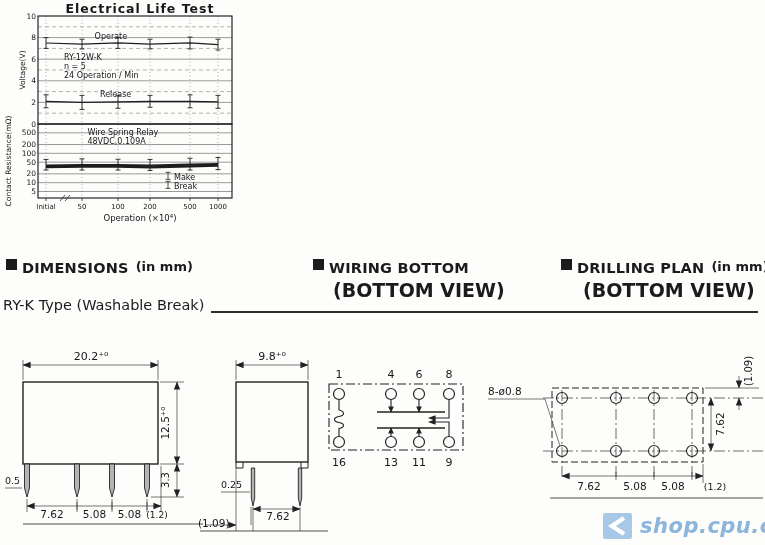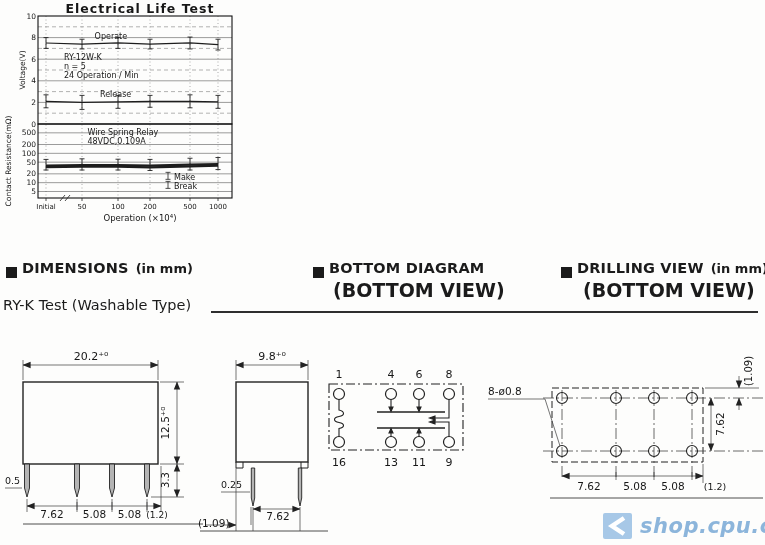--- a/index.html
+++ b/index.html
@@ -1,21 +1,21 @@
 <!DOCTYPE html>
 <html><head>
 <meta charset="utf-8">
 <style>
   html,body{margin:0;padding:0;background:#e8e8e8;}
   .page{position:relative;width:765px;height:545px;background:#fdfdfc;
         font-family:"DejaVu Sans",sans-serif;color:#1b1b1b;overflow:hidden;}
   .abs{position:absolute;}
   svg text{font-family:"DejaVu Sans",sans-serif;fill:#171717;}
   .sec{position:absolute;line-height:1.3;}
-  .sec-l1{display:flex;align-items:flex-end;gap:5px;white-space:nowrap;}
+  .sec-l1{display:flex;align-items:flex-start;gap:5px;white-space:nowrap;}
   .sec-title{font-weight:bold;font-size:14.5px;letter-spacing:.2px;}
   .sec-unit{font-weight:bold;font-size:13px;margin-left:2px;}
   .sec-sub{font-weight:bold;font-size:19px;}
   .sq{display:inline-block;width:11px;height:11px;background:#1b1b1b;flex:0 0 auto;}
   .type-label{position:absolute;font-size:14.5px;white-space:nowrap;}
   .hr-rule{position:absolute;background:#2e2e2e;}
   .wm{position:absolute;display:flex;align-items:center;gap:7px;}
   .wm-text{font-style:italic;font-weight:bold;font-size:21px;color:#8cb5db;letter-spacing:.5px;}
 </style>
 </head>
@@ -165,35 +165,35 @@
     <div class="sec-l1">
       <span class="sq"></span>
       <span class="sec-title">DIMENSIONS</span>
       <span class="sec-unit">(in mm)</span>
     </div>
   </div>
 
   <div class="sec" style="left:313px;top:259px">
     <div class="sec-l1">
       <span class="sq"></span>
-      <span class="sec-title">BOTTOM DIAGRAM</span>
+      <span class="sec-title">WIRING BOTTOM</span>
     </div>
     <div class="sec-sub" style="margin-left:20px">(BOTTOM VIEW)</div>
   </div>
 
   <div class="sec" style="left:561px;top:259px">
     <div class="sec-l1">
       <span class="sq"></span>
-      <span class="sec-title">DRILLING VIEW</span>
+      <span class="sec-title">DRILLING PLAN</span>
       <span class="sec-unit">(in mm)</span>
     </div>
     <div class="sec-sub" style="margin-left:22px">(BOTTOM VIEW)</div>
   </div>
 
-  <div class="type-label" style="left:3px;top:297px">RY-K Test (Washable Type)</div>
+  <div class="type-label" style="left:3px;top:297px">RY-K Type (Washable Break)</div>
   <div class="hr-rule" style="left:211px;top:311px;width:547px;height:2px"></div>
 
   <svg class="abs" style="left:3px;top:336px" width="202" height="207" viewBox="0 0 202 207">
     <g stroke="#222" stroke-width="1.4" fill="none">
       <rect x="20" y="46" width="135" height="82"></rect>
     </g>
     <g stroke="#222" stroke-width="0.9" fill="#b4b4b4">
       <path d="M21.5,128 V152 L24,161 L26.5,152 V128 Z"></path>
       <path d="M71.5,128 V152 L74,161 L76.5,152 V128 Z"></path>
       <path d="M106.5,128 V152 L109,161 L111.5,152 V128 Z"></path>

